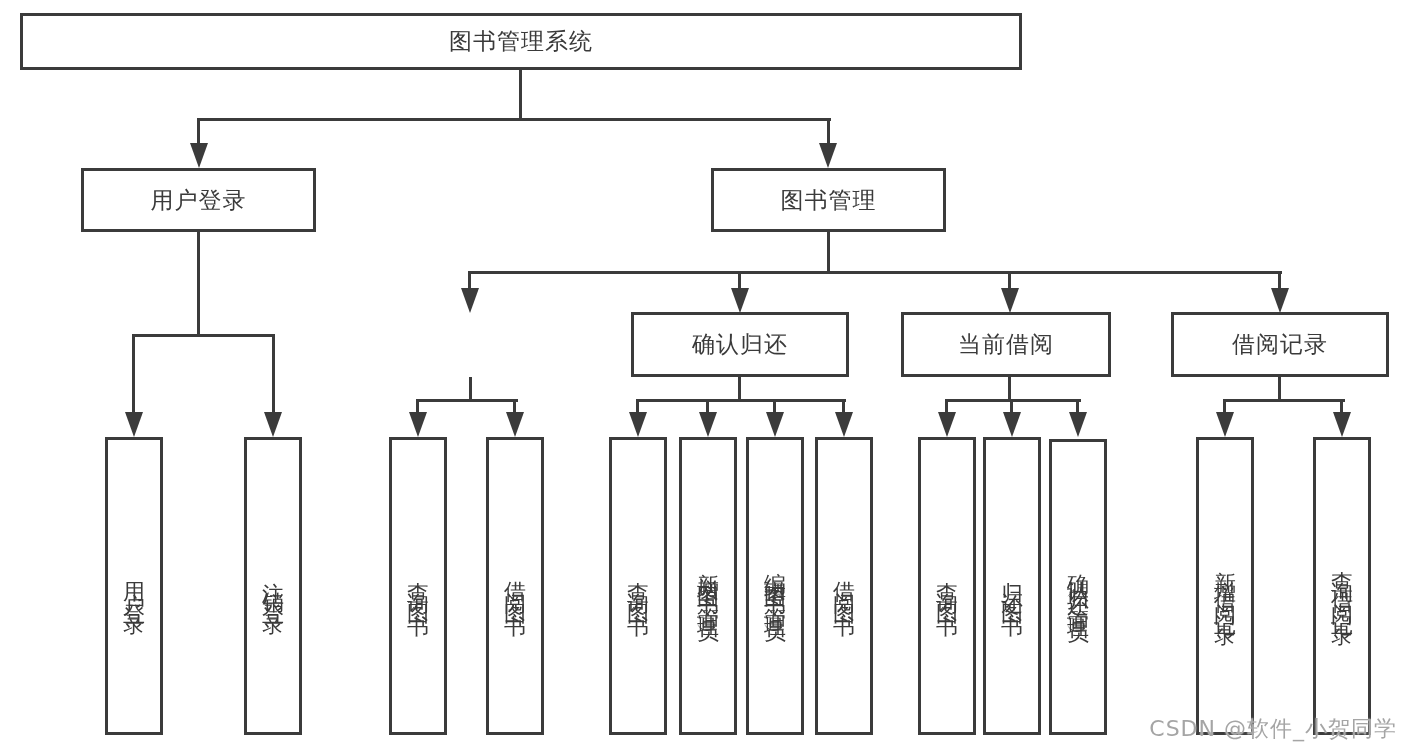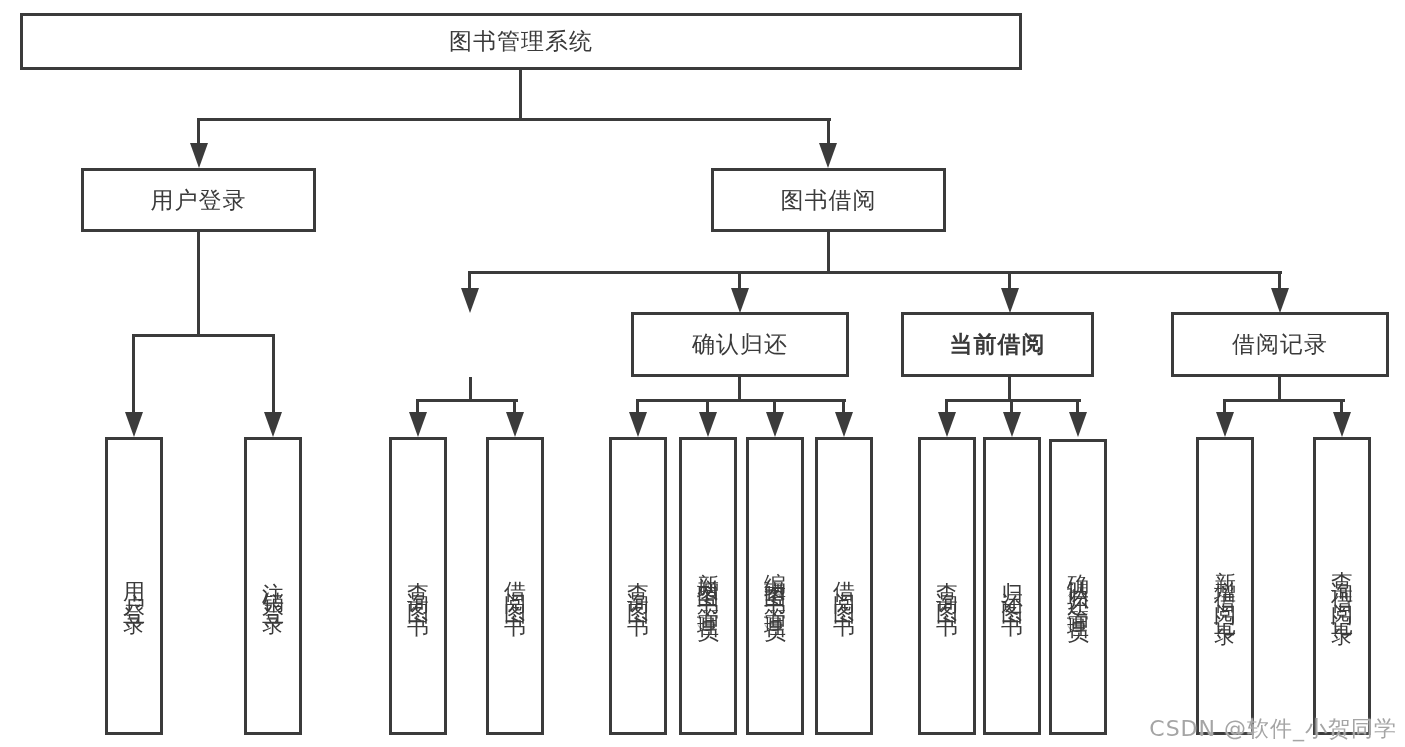--- a/index.html
+++ b/index.html
@@ -66,21 +66,21 @@
   <div class="hl" style="left:197px; top:118px; width:634px;"></div>
   <div class="vl" style="left:197px; top:118px; height:28px;"></div>
   <div class="arr" style="left:190px; top:143px;"></div>
   <div class="vl" style="left:827px; top:118px; height:28px;"></div>
   <div class="arr" style="left:819px; top:143px;"></div>
 
   <div class="box hbox" style="left:81px; top:168px; width:235px; height:64px;">
     <span>用户登录</span>
   </div>
   <div class="box hbox" style="left:711px; top:168px; width:235px; height:64px;">
-    <span>图书借阅</span>
+    <span>图书管理</span>
   </div>
 
   <div class="vl" style="left:197px; top:232px; height:104px;"></div>
   <div class="hl" style="left:132px; top:334px; width:143px;"></div>
   <div class="vl" style="left:132px; top:334px; height:80px;"></div>
   <div class="arr" style="left:125px; top:412px;"></div>
   <div class="vl" style="left:272px; top:334px; height:80px;"></div>
   <div class="arr" style="left:264px; top:412px;"></div>
 
   <div class="vl" style="left:827px; top:232px; height:42px;"></div>
@@ -90,21 +90,21 @@
   <div class="vl" style="left:738px; top:271px; height:20px;"></div>
   <div class="arr" style="left:731px; top:288px;"></div>
   <div class="vl" style="left:1008px; top:271px; height:20px;"></div>
   <div class="arr" style="left:1001px; top:288px;"></div>
   <div class="vl" style="left:1278px; top:271px; height:20px;"></div>
   <div class="arr" style="left:1271px; top:288px;"></div>
 
   <div class="box hbox" style="left:631px; top:312px; width:218px; height:65px;">
     <span>确认归还</span>
   </div>
-  <div class="box hbox" style="left:901px; top:312px; width:193px; height:65px;font-weight:bold;">
+  <div class="box hbox" style="left:901px; top:312px; width:210px; height:65px;">
     <span>当前借阅</span>
   </div>
   <div class="box hbox" style="left:1171px; top:312px; width:218px; height:65px;">
     <span>借阅记录</span>
   </div>
 
   <div class="vl" style="left:469px; top:377px; height:25px;"></div>
   <div class="hl" style="left:416px; top:399px; width:102px;"></div>
   <div class="vl" style="left:416px; top:399px; height:15px;"></div>
   <div class="arr" style="left:409px; top:412px;"></div>

